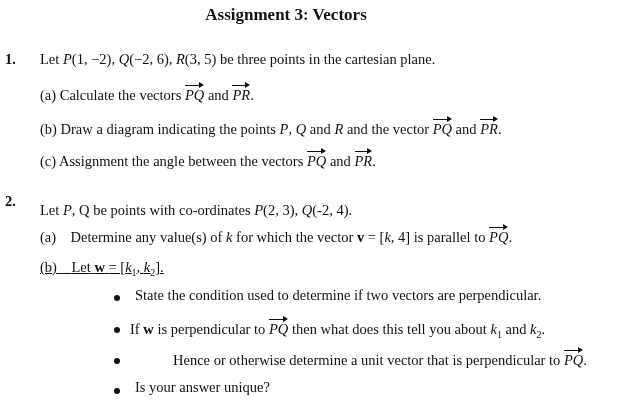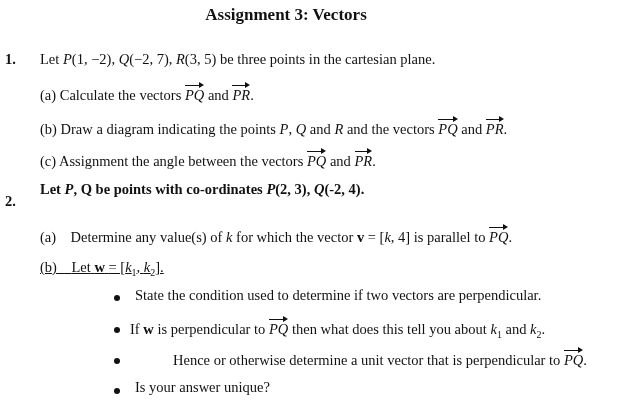--- a/index.html
+++ b/index.html
@@ -18,49 +18,49 @@
   .bullet { position:absolute; width:6px; height:6px; border-radius:50%; background:#111; }
   sub { font-size:10px; }
 </style>
 </head>
 <body>
 
 <div class="title">Assignment 3: Vectors</div>
 
 <div class="num" style="left:5px;top:51px;">1.</div>
 <div class="line" style="left:40px;top:51px;">
-  <span>Let </span><i>P</i><span>(1, −2), </span><i>Q</i><span>(−2, 7), </span><i>R</i><span>(3, 5) be three points in the cartesian plane.</span>
+  <span>Let </span><i>P</i><span>(1, −2), </span><i>Q</i><span>(−2, 6), </span><i>R</i><span>(3, 5) be three points in the cartesian plane.</span>
 </div>
 
 <div class="line" style="left:40px;top:83px;">
   <span>(a)</span> <span>Calculate the vectors</span>
   <span class="ov">PQ</span>
   <span>and</span>
   <span class="ov">PR</span><span>.</span>
 </div>
 
 <div class="line" style="left:40px;top:117px;">
   <span>(b)</span> <span>Draw a diagram indicating the points</span>
   <i>P</i><span>,</span> <i>Q</i>
   <span>and</span> <i>R</i>
-  <span>and the vectors</span>
+  <span>and the vector</span>
   <span class="ov">PQ</span>
   <span>and</span>
   <span class="ov">PR</span><span>.</span>
 </div>
 
 <div class="line" style="left:40px;top:149px;">
   <span>(c)</span> <span>Assignment the angle between the vectors</span>
   <span class="ov">PQ</span>
   <span>and</span>
   <span class="ov">PR</span><span>.</span>
 </div>
 
 <div class="num" style="left:5px;top:193px;">2.</div>
-<div class="line" style="left:40px;top:181px;font-weight:bold;">
+<div class="line" style="left:40px;top:202px;">
   <span>Let </span><i>P</i><span>, Q be points with co-ordinates </span><i>P</i><span>(2, 3), </span><i>Q</i><span>(-2, 4).</span>
 </div>
 
 <div class="line" style="left:40px;top:225px;">
   <span>(a)</span>&nbsp;&nbsp;&nbsp; <span>Determine any value(s) of</span>
   <i>k</i> <span>for which the vector</span>
   <b class="vec">v</b> <span>= [</span><i>k</i><span>, 4] is parallel to</span>
   <span class="ov">PQ</span><span>.</span>
 </div>
 

